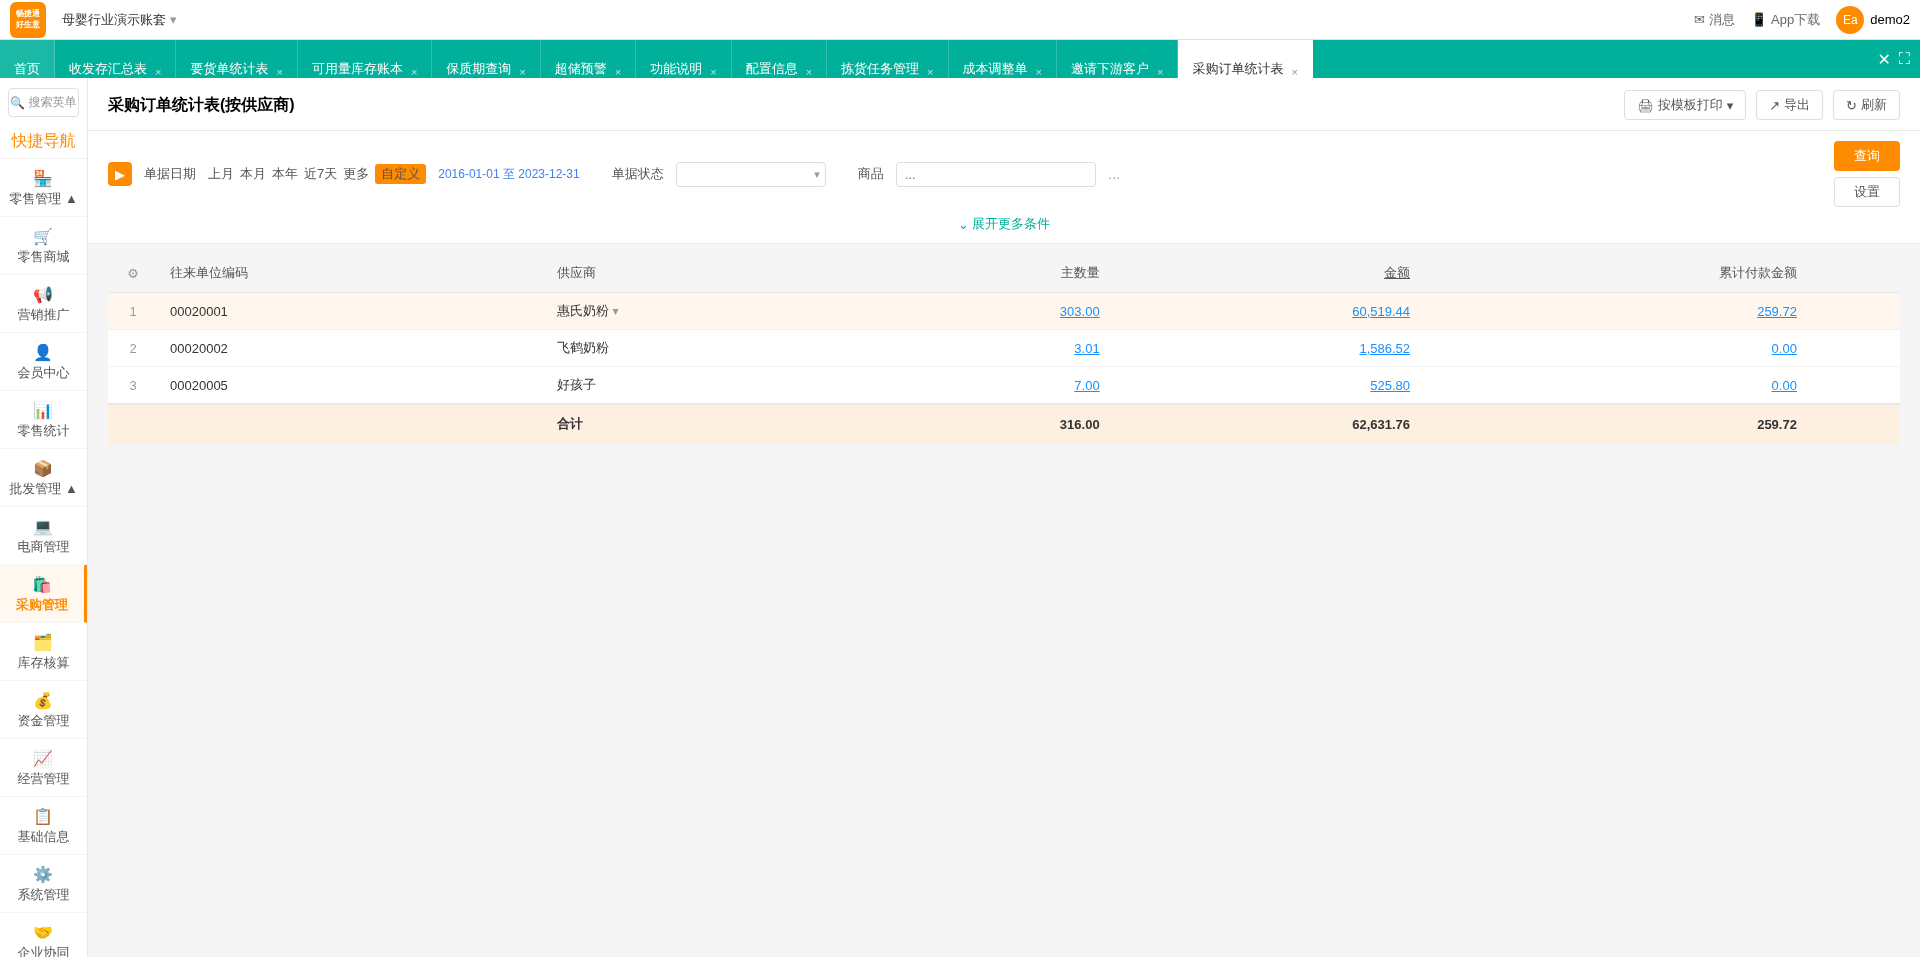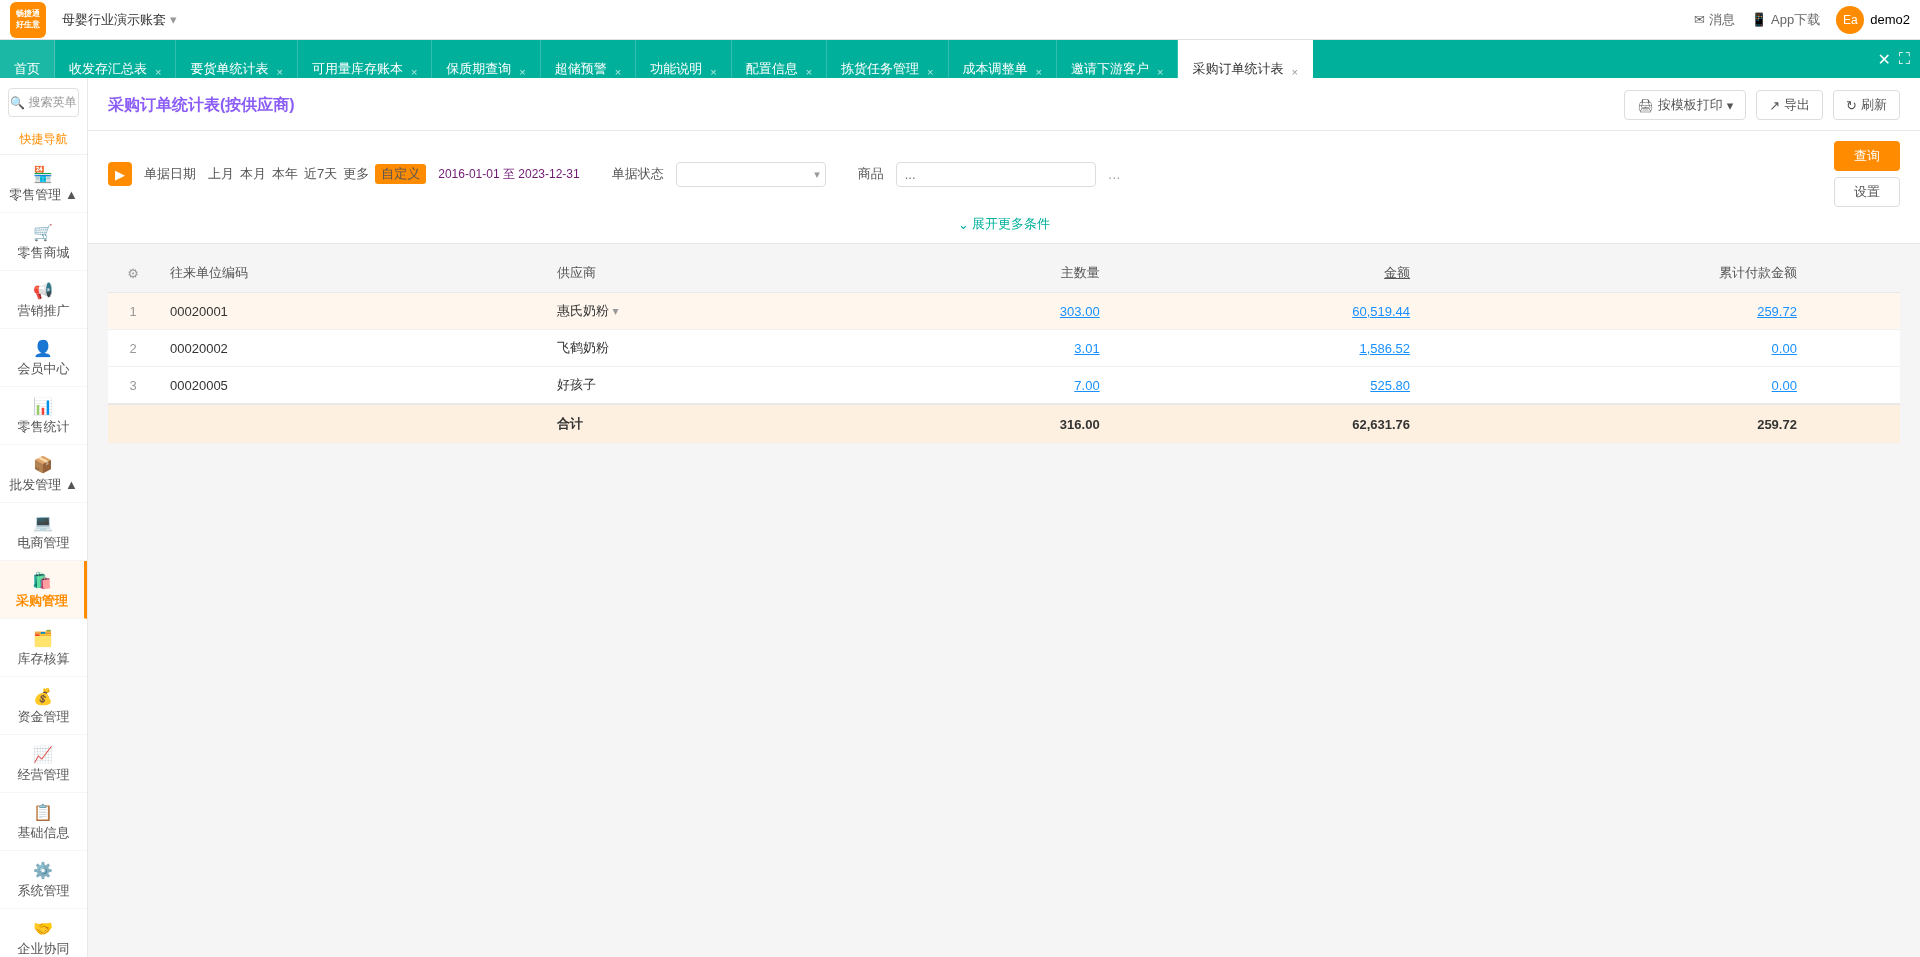--- a/index.html
+++ b/index.html
@@ -26,45 +26,45 @@
     .nav-tabs-right .icon-btn { color: #fff; cursor: pointer; font-size: 16px; }
 
     
     .app-layout { display: flex; flex: 1; overflow: hidden; }
 
     
     .sidebar { width: 88px; background: #fff; border-right: 1px solid #e8e8e8; display: flex; flex-direction: column; flex-shrink: 0; overflow-y: auto; }
     .sidebar-search { padding: 10px 8px 6px; }
     .sidebar-search-btn { width: 100%; background: none; border: 1px solid #e0e0e0; border-radius: 4px; padding: 5px 0; color: #999; font-size: 12px; cursor: pointer; display: flex; align-items: center; justify-content: center; gap: 3px; }
     .sidebar-nav-btn { padding: 8px 0 6px; border-bottom: 1px solid #f0f0f0; text-align: center; }
-    .sidebar-nav-btn a { color: #ff8c00; font-size: 12px; text-decoration: none; text-align: right; }
+    .sidebar-nav-btn a { color: #ff8c00; font-size: 16px; text-decoration: none; text-align: right; }
     .sidebar-item { padding: 10px 0 8px; text-align: center; cursor: pointer; color: #555; font-size: 13px; border-bottom: 1px solid #f5f5f5; }
     .sidebar-item.active { color: #ff8c00; background: #fff8f0; font-weight: bold; border-right: 3px solid #ff8c00; }
     .sidebar-item .item-icon { font-size: 16px; display: block; margin-bottom: 2px; }
 
     
     .content { flex: 1; display: flex; flex-direction: column; overflow: hidden; background: #f5f5f5; }
 
     
     .page-header { background: #fff; padding: 12px 20px 10px; border-bottom: 1px solid #e8e8e8; display: flex; align-items: center; justify-content: space-between; }
-    .page-title { font-size: 16px; font-weight: bold; color: #8b5cf6; }
+    .page-title { font-size: 16px; font-weight: bold; color: #000000; }
     .page-header-actions { display: flex; align-items: center; gap: 10px; }
     .btn-print { background: #fff; border: 1px solid #ddd; padding: 5px 12px; border-radius: 4px; color: #555; font-size: 13px; cursor: pointer; display: flex; align-items: center; gap: 4px; }
     .btn-export { background: #fff; border: 1px solid #ddd; padding: 5px 12px; border-radius: 4px; color: #555; font-size: 13px; cursor: pointer; display: flex; align-items: center; gap: 4px; }
     .btn-refresh { background: #fff; border: 1px solid #ddd; padding: 5px 12px; border-radius: 4px; color: #555; font-size: 13px; cursor: pointer; display: flex; align-items: center; gap: 4px; }
 
     
     .filter-bar { background: #fff; padding: 10px 20px; border-bottom: 1px solid #e8e8e8; }
     .filter-row { display: flex; align-items: center; gap: 12px; flex-wrap: wrap; }
     .filter-toggle { width: 24px; height: 24px; background: #ff8c00; border-radius: 4px; display: flex; align-items: center; justify-content: center; color: white; cursor: pointer; flex-shrink: 0; }
     .filter-label { color: #555; font-size: 13px; white-space: nowrap; }
     .filter-date-shortcuts { display: flex; gap: 6px; align-items: center; }
     .filter-date-shortcuts span { color: #555; font-size: 13px; cursor: pointer; }
     .filter-custom-badge { background: #ff8c00; color: white; padding: 1px 6px; border-radius: 3px; font-size: 11px; }
-    .filter-date-range { color: #701a75; font-size: 12px; }
+    .filter-date-range { color: #3b82f6; font-size: 12px; }
     .filter-select { border: 1px solid #ddd; border-radius: 4px; padding: 4px 24px 4px 8px; font-size: 13px; color: #555; background: #fff; min-width: 150px; appearance: none; cursor: pointer; }
     .filter-select-wrap { position: relative; display: inline-block; }
     .filter-select-wrap::after { content: '▾'; position: absolute; right: 6px; top: 50%; transform: translateY(-50%); color: #999; pointer-events: none; font-size: 11px; }
     .filter-input { border: 1px solid #ddd; border-radius: 4px; padding: 4px 8px; font-size: 13px; color: #555; width: 200px; }
     .filter-more-btn { color: #00b09b; font-size: 13px; cursor: pointer; display: flex; align-items: center; gap: 3px; }
     .filter-more-row { display: flex; justify-content: center; margin-top: 8px; }
     .btn-query { background: #ff8c00; color: white; border: none; padding: 6px 20px; border-radius: 4px; font-size: 13px; cursor: pointer; }
     .btn-settings { background: #fff; border: 1px solid #ddd; padding: 5px 14px; border-radius: 4px; color: #555; font-size: 13px; cursor: pointer; }
     .filter-actions { display: flex; flex-direction: column; gap: 6px; margin-left: auto; }
 

